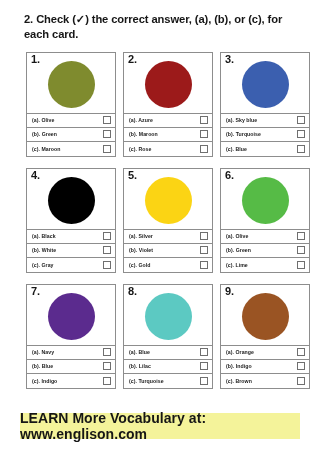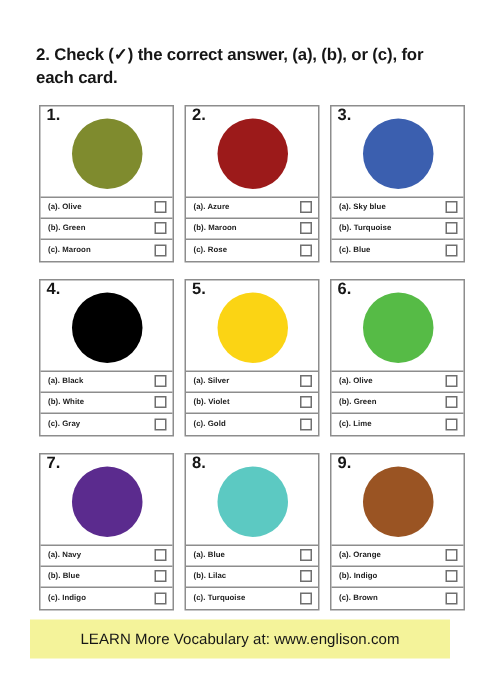--- a/index.html
+++ b/index.html
@@ -19,21 +19,21 @@
     height: 450px;
     box-sizing: border-box;
     padding: 0;
   }
   .instruction {
     font-size: 11.2px;
     font-weight: bold;
     color: #161616;
     line-height: 1.38;
     letter-spacing: -0.1px;
-    padding: 30px 22px 0 24px;
+    padding: 12px 22px 0 24px;
     margin: 0;
   }
   .grid {
     display: grid;
     grid-template-columns: repeat(3, 90px);
     column-gap: 7px;
     row-gap: 11px;
     padding: 9px 0 0 26px;
     box-sizing: border-box;
   }
@@ -99,22 +99,22 @@
     left: 20px;
     bottom: 11px;
     width: 280px;
     height: 26px;
     background: #f4f39a;
     display: flex;
     align-items: center;
     justify-content: center;
   }
   .footer-text {
-    font-size: 10px;
-    font-weight: normal;
+    font-size: 14px;
+    font-weight: bold;
     color: #161616;
     letter-spacing: 0.05px;
   }
 </style>
 </head>
 <body>
 
 <div class="page">
 
   <p class="instruction">2. Check (✓) the correct answer, (a), (b), or (c), for each card.</p>

